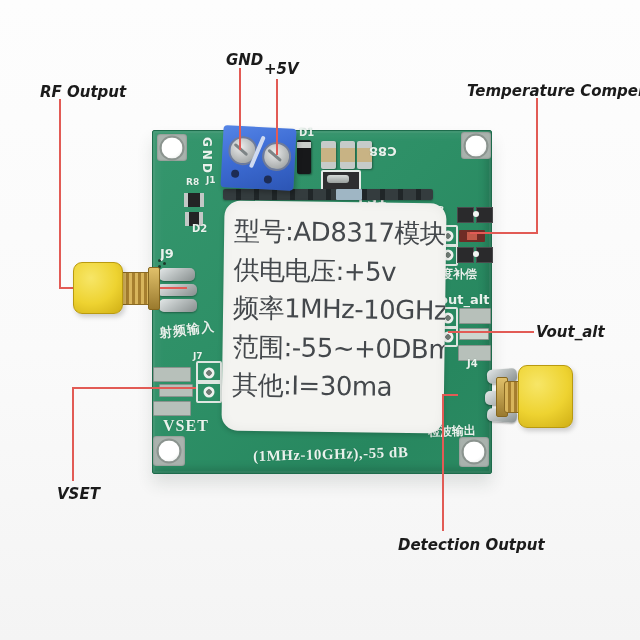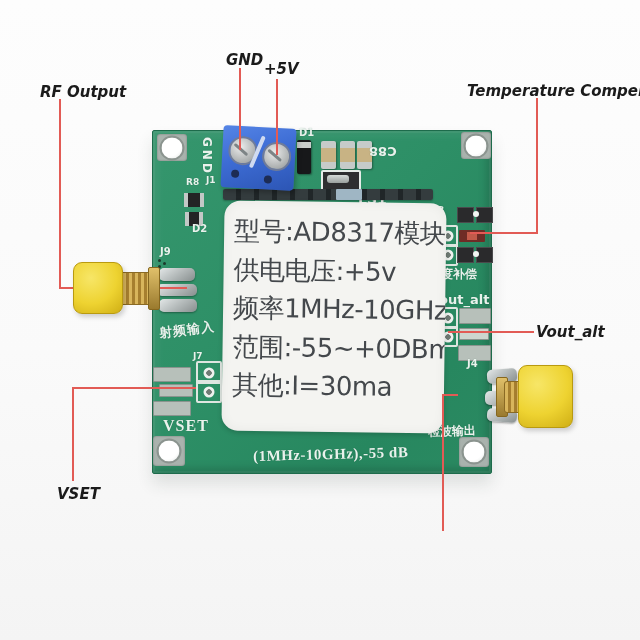--- a/index.html
+++ b/index.html
@@ -110,21 +110,21 @@
     <div class="silk" style="left:205px;top:60px;font-size:14px;">LS1</div>
 
     <div class="strip" style="left:70px;top:58px;width:210px;"></div>
     <div style="position:absolute;left:183px;top:58px;width:26px;height:11px;background:#9fb6c4;border-radius:1px;"></div>
 
     <div class="silk" style="left:33px;top:46px;font-size:9px;">R8</div>
     <div class="silk" style="left:53px;top:44px;font-size:9px;">J1</div>
     <div class="smd" style="left:31px;top:62px;width:20px;height:14px;"></div>
     <div class="smd" style="left:32px;top:81px;width:18px;height:14px;"></div>
     <div class="silk" style="left:39px;top:92px;font-size:10px;">D2</div>
-    <div class="silk" style="left:7px;top:115px;font-size:10px;">J9</div>
+    <div class="silk" style="left:7px;top:115px;font-size:13px;">J9</div>
     <div class="via" style="left:5px;top:128px;"></div>
     <div class="via" style="left:5px;top:134px;"></div>
     <div class="via" style="left:10px;top:131px;"></div>
     <div class="via" style="left:18px;top:168px;"></div>
     <div class="via" style="left:24px;top:173px;"></div>
 
     <div class="solder" style="left:6px;top:137px;width:36px;height:13px;"></div>
     <div class="solder" style="left:4px;top:153px;width:40px;height:12px;"></div>
     <div class="solder" style="left:6px;top:168px;width:38px;height:13px;"></div>
 
@@ -200,14 +200,15 @@
   <div class="conn sma-flange" style="left:496px;top:377px;width:10px;height:38px;"></div>
   <div class="conn sma-body" style="left:504px;top:381px;width:22px;height:30px;"></div>
   <div class="conn sma-cap" style="left:518px;top:365px;width:53px;height:61px;"></div>
 
   <div class="ann" style="left:226px;top:51px;">GND</div>
   <div class="ann" style="left:264px;top:60px;font-style:italic;">+5V</div>
   <div class="ann" style="left:40px;top:83px;">RF Output</div>
   <div class="ann" style="left:467px;top:82px;">Temperature Compensation</div>
   <div class="ann" style="left:536px;top:323px;">Vout_alt</div>
   <div class="ann" style="left:57px;top:485px;">VSET</div>
+  <div class="ann" style="left:398px;top:536px;">Detection Output</div>
 
 </div>
 
 </body></html>

